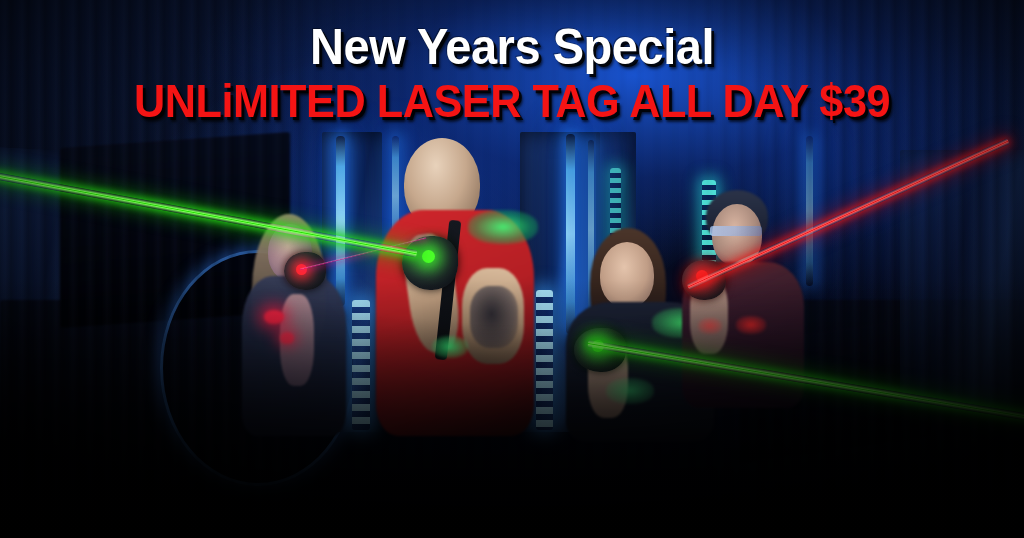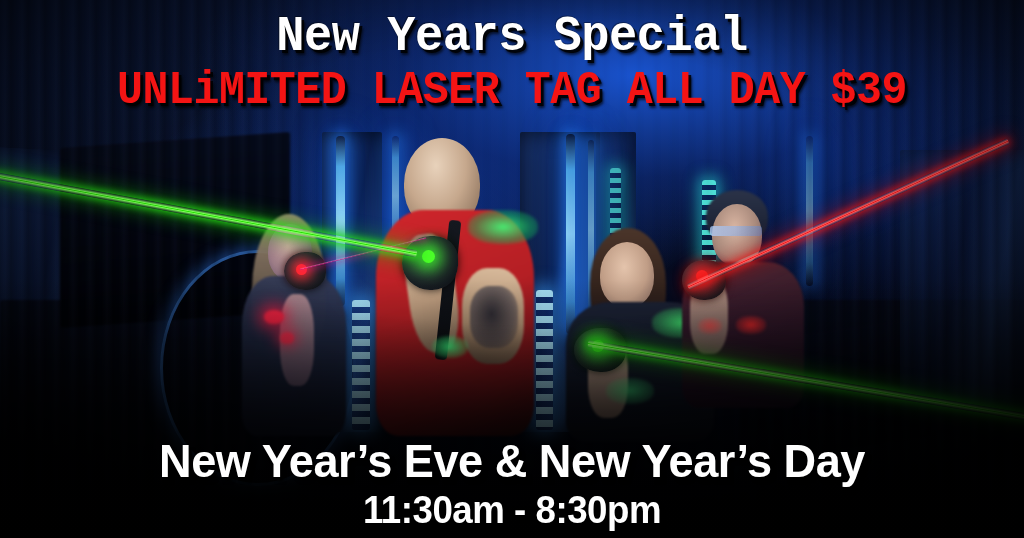--- a/index.html
+++ b/index.html
@@ -290,23 +290,19 @@
   <div class="beam green" style="left:-6px; top:172px; width:430px; height:7px; transform:rotate(10.5deg); z-index:30;"></div>
 
   <div class="beam green" style="left:588px; top:340px; width:450px; height:7px; transform:rotate(9.5deg); z-index:30;"></div>
 
   <div class="beam red" style="left:688px; top:284px; width:352px; height:6px; transform:rotate(-24.5deg); z-index:30;"></div>
 
   <div class="beam magenta" style="left:300px; top:268px; width:130px; height:3px; transform:rotate(-14deg); opacity:.65; z-index:29;"></div>
 
   <div class="layer bg-vignette" style="z-index:35;"></div>
 
-  <div class="headline-wrap" style="top:8px;font-family:Liberation Mono, monospace;">
+  <div class="headline-wrap" style="top:18px;">
     <h1 class="title-white" id="title-main">New Years Special</h1>
     <h2 id="title-sub">UNLiMITED LASER TAG ALL DAY $39</h2>
   </div>
 
-  <div class="footer-wrap">
-    <div class="title-white" id="footer-main">New Year’s Eve &amp; New Year’s Day</div>
-    <div class="title-white" id="footer-hours">11:30am - 8:30pm</div>
-  </div>
 
 </div>
 
 </body></html>

